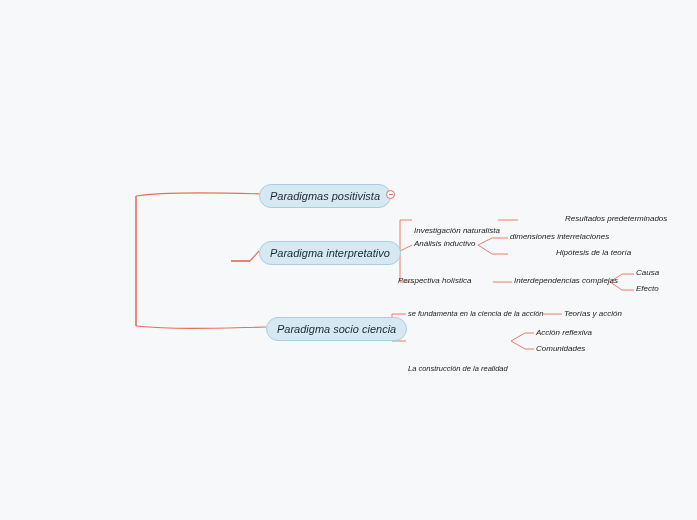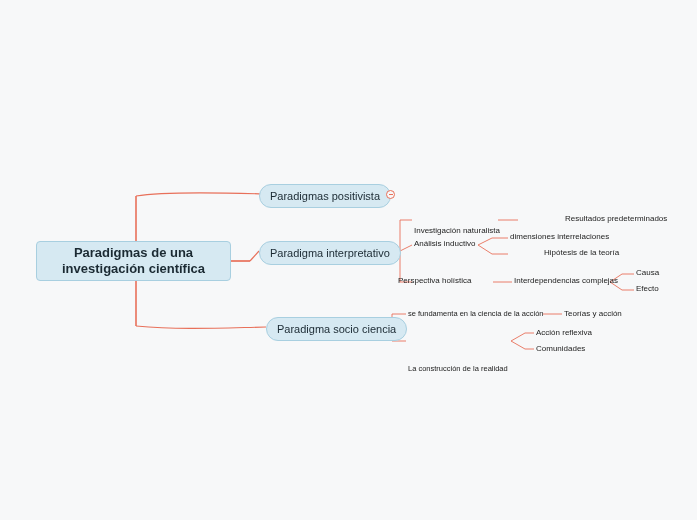--- a/index.html
+++ b/index.html
@@ -21,20 +21,21 @@
     width: 697px;
     height: 520px;
   }
   .node {
     position: absolute;
     box-sizing: border-box;
     display: flex;
     align-items: center;
     justify-content: center;
     text-align: center;
+    font-style: italic;
   }
   .root-node {
     background: #d6e9f2;
     border: 1px solid #a8cfe0;
     border-radius: 4px;
     color: #1b2a33;
     font-weight: bold;
     font-size: 13px;
     line-height: 16px;
     padding: 6px 8px;
@@ -123,26 +124,20 @@
       <path d="M392 327 L392 314 L406 314"></path>
       <path d="M392 327 L392 341 L406 341"></path>
 
       <path d="M543 314 L562 314"></path>
 
       <path d="M511 341 L525 333 L534 333"></path>
       <path d="M511 341 L525 349 L534 349"></path>
     </g>
   </svg>
 
-  <div class="node root-node" style="left:36px; top:241px; width:195px; height:40px;">
-    <div>
-      <div>Paradigmas de una</div>
-      <div>investigación científica</div>
-    </div>
-  </div>
 
   <div class="node branch-node" style="left:259px; top:184px;">
     <span>Paradigmas positivista</span>
   </div>
   <div class="collapse-dot" style="left:386px; top:190px;"></div>
 
   <div class="node branch-node" style="left:259px; top:241px;">
     <span>Paradigma interpretativo</span>
   </div>
 
@@ -156,21 +151,21 @@
   <div class="node leaf-node" style="left:520px; top:214px;padding-left:45px;">
     <span>Resultados predeterminados</span>
   </div>
 
   <div class="node leaf-node" style="left:414px; top:239px;">
     <span>Análisis inductivo</span>
   </div>
   <div class="node leaf-node" style="left:510px; top:232px;">
     <span>dimensiones interrelaciones</span>
   </div>
-  <div class="node leaf-node" style="left:510px; top:248px;padding-left:34px;">
+  <div class="node leaf-node" style="left:522px; top:248px;padding-left:34px;">
     <span>Hipótesis de la teoría</span>
   </div>
 
   <div class="node leaf-node" style="left:398px; top:276px;">
     <span>Perspectiva holística</span>
   </div>
   <div class="node leaf-node" style="left:514px; top:276px;">
     <span>Interdependencias complejas</span>
   </div>
   <div class="node leaf-node" style="left:636px; top:268px;">

